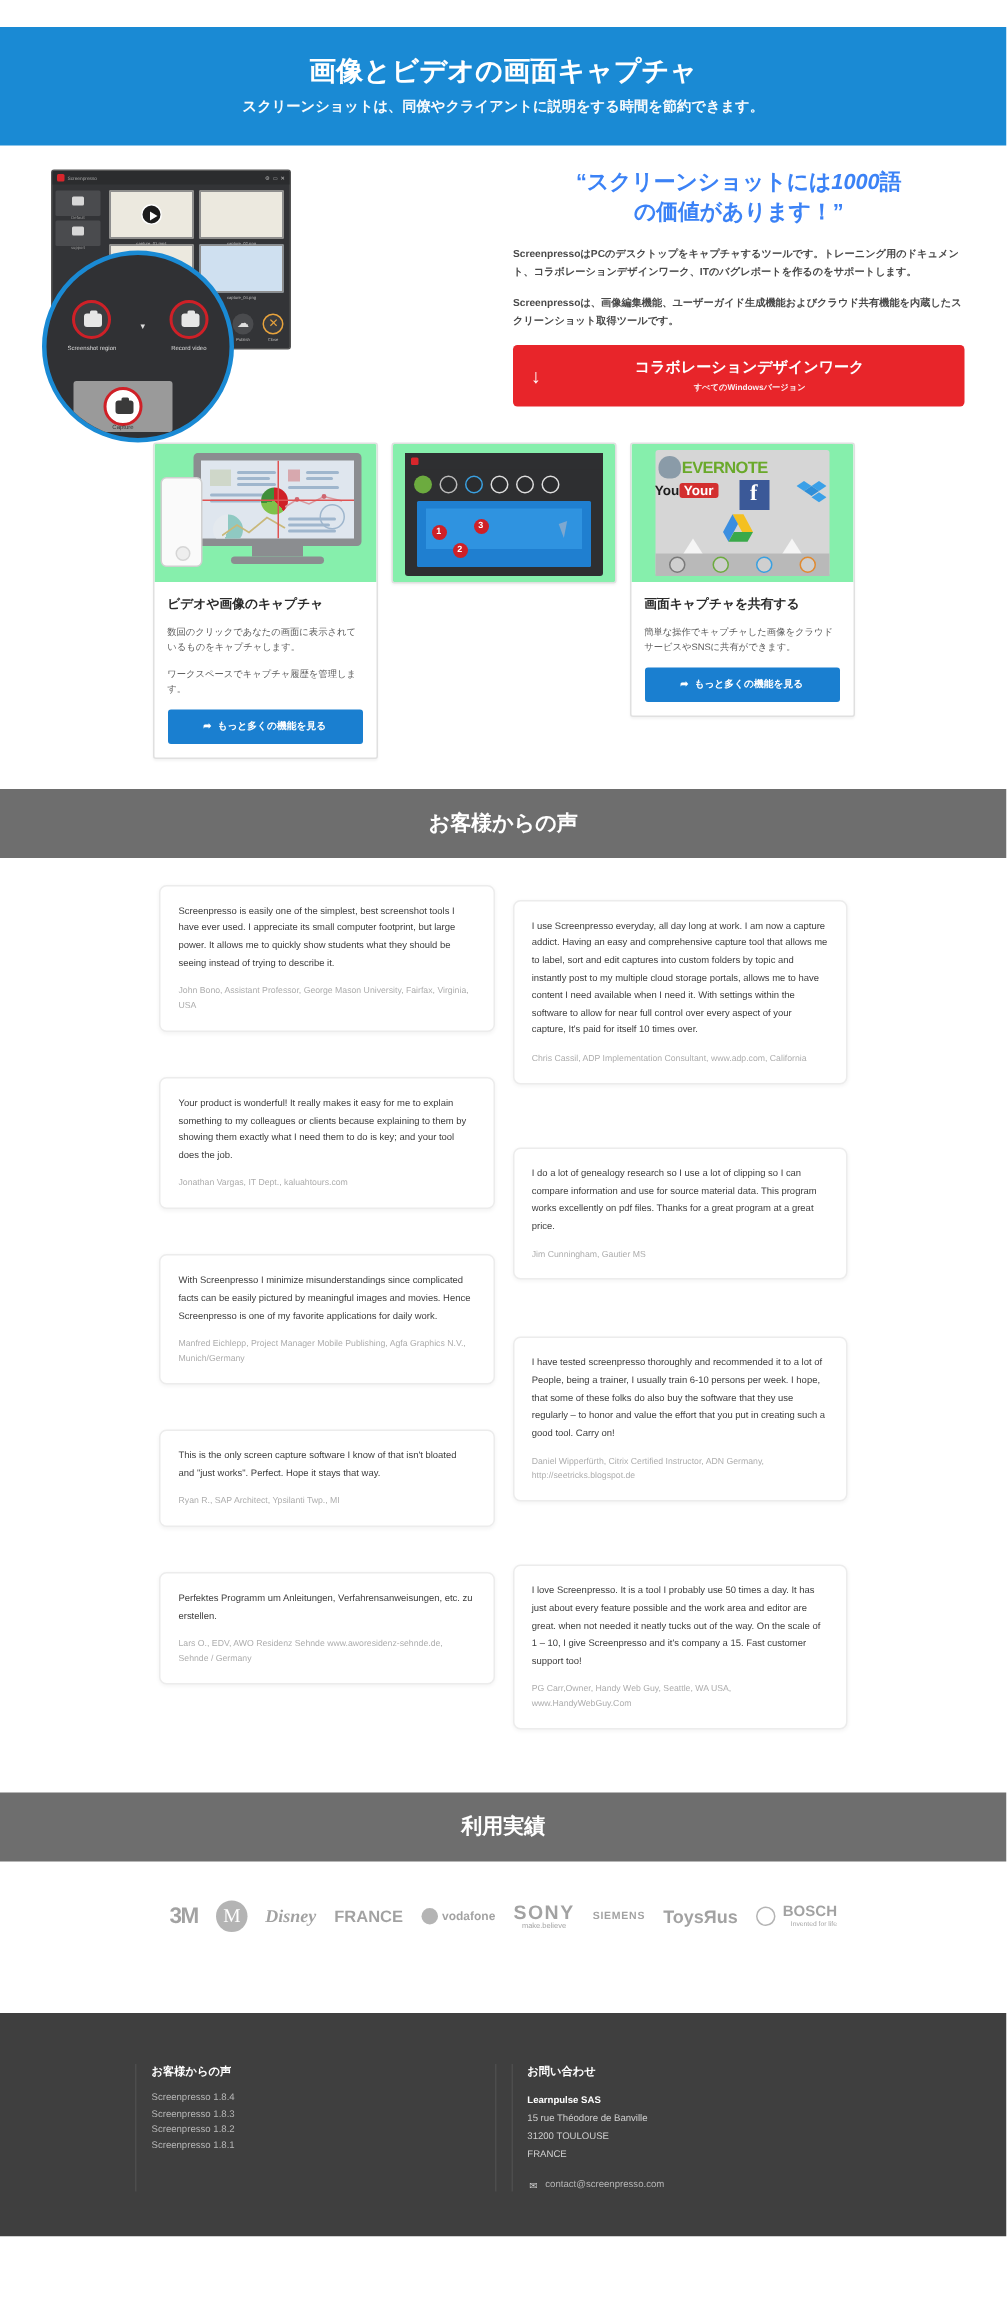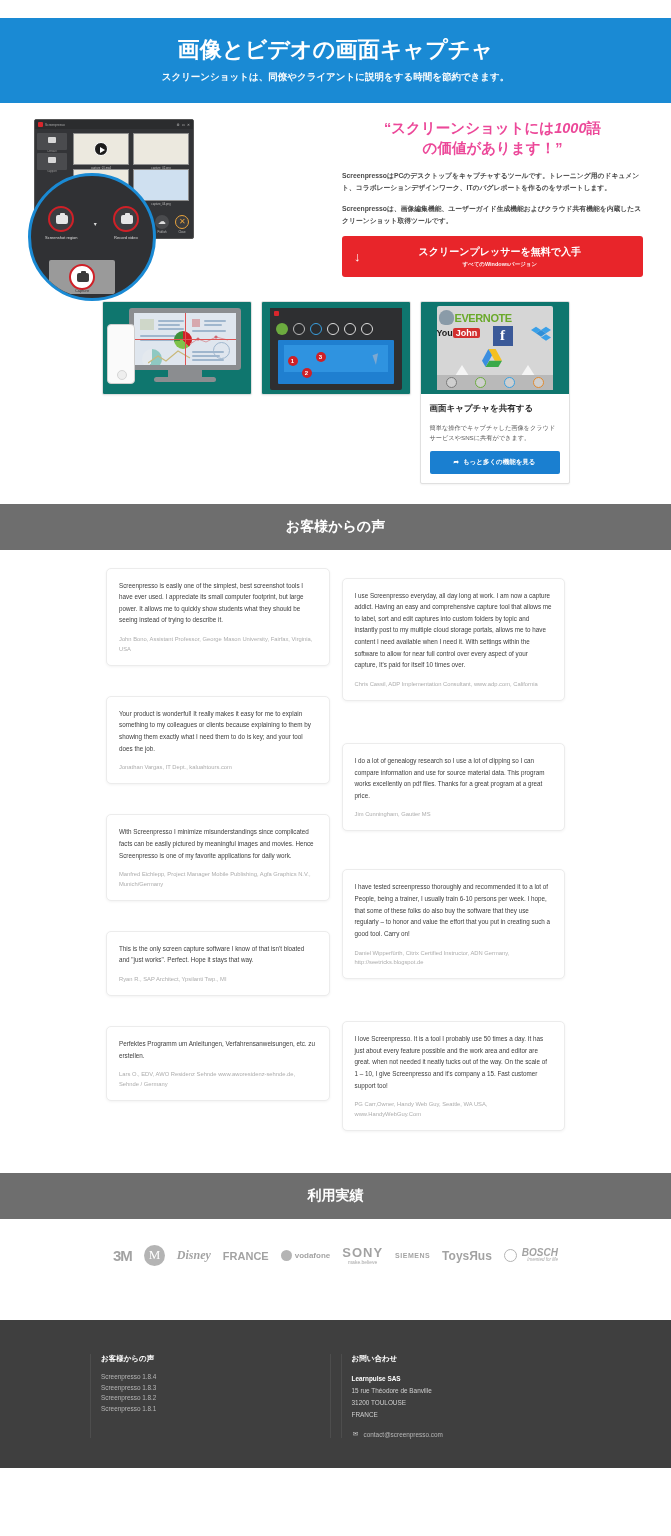--- a/index.html
+++ b/index.html
@@ -16,37 +16,37 @@
   
   .hero-banner {
     background: #1a8ad4;
     color: #fff;
     text-align: center;
     padding: 17px 10px 19px;
     margin-top: 18px;
   }
   .hero-banner h1 {
     margin: 0 0 6px;
-    font-size: 22px;
+    font-size: 18px;
     font-weight: bold;
     letter-spacing: .2px;
   }
   .hero-banner p { margin: 0; font-size: 9.5px; font-weight: bold; opacity: .97; }
 
   
   .hero {
     display: flex;
     padding: 12px 28px 14px;
     gap: 14px;
     align-items: flex-start;
   }
   .hero-left { width: 300px; flex: 0 0 300px; position: relative; }
   .hero-right { flex: 1; padding-top: 4px; }
   .hero-quote {
-    color: #ec4899;
+    color: #3b82f6;
     font-size: 14.5px;
     font-weight: bold;
     text-align: center;
     line-height: 1.35;
     margin: 0 0 12px;
   }
   .hero-quote i { font-style: italic; }
   .hero-right p {
     font-size: 6.8px;
     line-height: 1.75;
@@ -156,21 +156,21 @@
   .features { display: flex; gap: 9px; padding: 10px 106px 20px 106px; align-items: flex-start; justify-content: center; }
   .feature-card {
     background: #fff;
     border: 1px solid #e0e0e0;
     border-radius: 2px;
     width: 150px;
     flex: 0 0 150px;
     overflow: hidden;
     box-shadow: 0 1px 2px rgba(0,0,0,.05);
   }
-  .fc-img { height: 92px; background: #0f766e; position: relative; overflow: hidden; }
+  .fc-img { height: 92px; background: #86efac; position: relative; overflow: hidden; }
   .fc-body { padding: 8px 9px 9px; }
   .fc-title { font-size: 8.5px; font-weight: bold; color: #2b2b2b; line-height: 1.45; margin: 0 0 8px; }
   .fc-text { font-size: 6.2px; color: #5a5a5a; line-height: 1.7; margin: 0 0 7px; }
   .fc-btn {
     display: block; width: 100%;
     background: #1a7fd0; border: none; border-radius: 2px;
     color: #fff; font-size: 6.5px; font-weight: bold;
     padding: 7px 4px; cursor: pointer; text-align: center;
     margin-top: 3px;
   }
@@ -251,21 +251,21 @@
   .logo-moto { width: 21px; height: 21px; border-radius: 50%; background: #777; position: relative; }
   .logo-moto::after { content: "M"; position: absolute; left: 5px; top: 2px; color: #fff; font-size: 13px; font-family: "Liberation Serif", serif; }
   .logo-disney { font-size: 12px; font-style: italic; font-family: "Liberation Serif", serif; }
   .logo-fujitsu { font-size: 11px; }
   .logo-vodafone { font-size: 8px; display: flex; align-items: center; gap: 3px; }
   .logo-vodafone .vf-dot { width: 11px; height: 11px; border-radius: 50%; background: #777; }
   .logo-sony { font-size: 13px; letter-spacing: 1px; text-align: center; line-height: 1.1; }
   .logo-sony small { display: block; font-size: 5px; letter-spacing: 0; font-weight: normal; }
   .logo-siemens { font-size: 7px; letter-spacing: .5px; }
   .logo-toysrus { font-size: 12px; }
-  .logo-bosch { font-size: 10px; display: flex; align-items: center; gap: 5px; text-align: right; line-height: 1.05; font-style: italic; }
+  .logo-bosch { font-size: 10px; display: flex; align-items: center; gap: 5px; text-align: right; line-height: 1.05; }
   .logo-bosch .b-circle { width: 13px; height: 13px; border-radius: 50%; border: 1.4px solid #777; }
   .logo-bosch small { display: block; font-size: 4.5px; font-weight: normal; }
 
   
   .footer {
     background: #3f3f3f; color: #c9c9c9;
     padding: 34px 90px 30px; display: flex; gap: 10px;
     font-size: 6.4px;
   }
   .f-col { flex: 1; }
@@ -370,21 +370,21 @@
     <div class="hero-right">
       <div class="hero-quote">
         <span>“スクリーンショットには</span><i>1000</i><span>語</span><br>
         <span>の価値があります！”</span>
       </div>
       <p>ScreenpressoはPCのデスクトップをキャプチャするツールです。トレーニング用のドキュメント、コラボレーションデザインワーク、ITのバグレポートを作るのをサポートします。</p>
       <p>Screenpressoは、画像編集機能、ユーザーガイド生成機能およびクラウド共有機能を内蔵したスクリーンショット取得ツールです。</p>
       <button class="cta-button">
         <span class="cta-arrow">↓</span>
         <span class="cta-text">
-          <span class="cta-main">スクリーンプレッサーを無料で入手</span>
+          <span class="cta-main">コラボレーションデザインワーク</span>
           <span class="cta-sub">すべてのWindowsバージョン</span>
         </span>
       </button>
     </div>
   </div>
 
   <div class="features">
 
     <div class="feature-card">
       <div class="fc-img">
@@ -415,20 +415,26 @@
               </svg>
             <div class="globe"></div>
             <div class="mon-cross-v"></div>
             <div class="mon-cross-h"></div>
           </div>
           <div class="mon-stand"></div>
           <div class="mon-base"></div>
         </div>
         <div class="phone"></div>
       </div>
+      <div class="fc-body">
+        <h3 class="fc-title">ビデオや画像のキャプチャ</h3>
+        <p class="fc-text">数回のクリックであなたの画面に表示されているものをキャプチャします。</p>
+        <p class="fc-text">ワークスペースでキャプチャ履歴を管理します。</p>
+        <button class="fc-btn"><span class="ar">➦</span><span>もっと多くの機能を見る</span></button>
+      </div>
     </div>
 
     <div class="feature-card">
       <div class="fc-img">
         <div class="editor">
           <div class="ed-top">
               <span class="ed-dot"></span>
             </div>
           <div class="ed-tools">
             <span class="ed-tool" style="background:#6cab3f;"></span>
@@ -447,21 +453,21 @@
           </div>
         </div>
       </div>
     </div>
 
     <div class="feature-card">
       <div class="fc-img">
         <div class="share-art">
           <div class="sa-eleph"></div>
           <div class="sa-evernote">EVERNOTE</div>
-          <div class="sa-youtube">You<span class="sa-tube">John</span></div>
+          <div class="sa-youtube">You<span class="sa-tube">Your</span></div>
           <div class="sa-fb">f</div>
           <svg class="sa-dropbox" viewBox="0 0 24 24">
             <path d="M6 2 L12 6 L6 10 L0 6 Z" fill="#3aa0e8"></path>
               <path d="M18 2 L24 6 L18 10 L12 6 Z" fill="#3aa0e8"></path>
             <path d="M6 10 L12 6 L18 10 L12 14 Z" fill="#2f8fd8"></path>
               <path d="M12 15 L18 11 L24 15 L18 19 Z" fill="#3aa0e8"></path>
           </svg>
           <svg class="sa-gdrive" viewBox="0 0 24 22">
             <path d="M8 1 L16 1 L23 14 L15 14 Z" fill="#f4c020"></path>
             <path d="M8 1 L1 14 L5 21 L12 8 Z" fill="#3b8ee0"></path>

